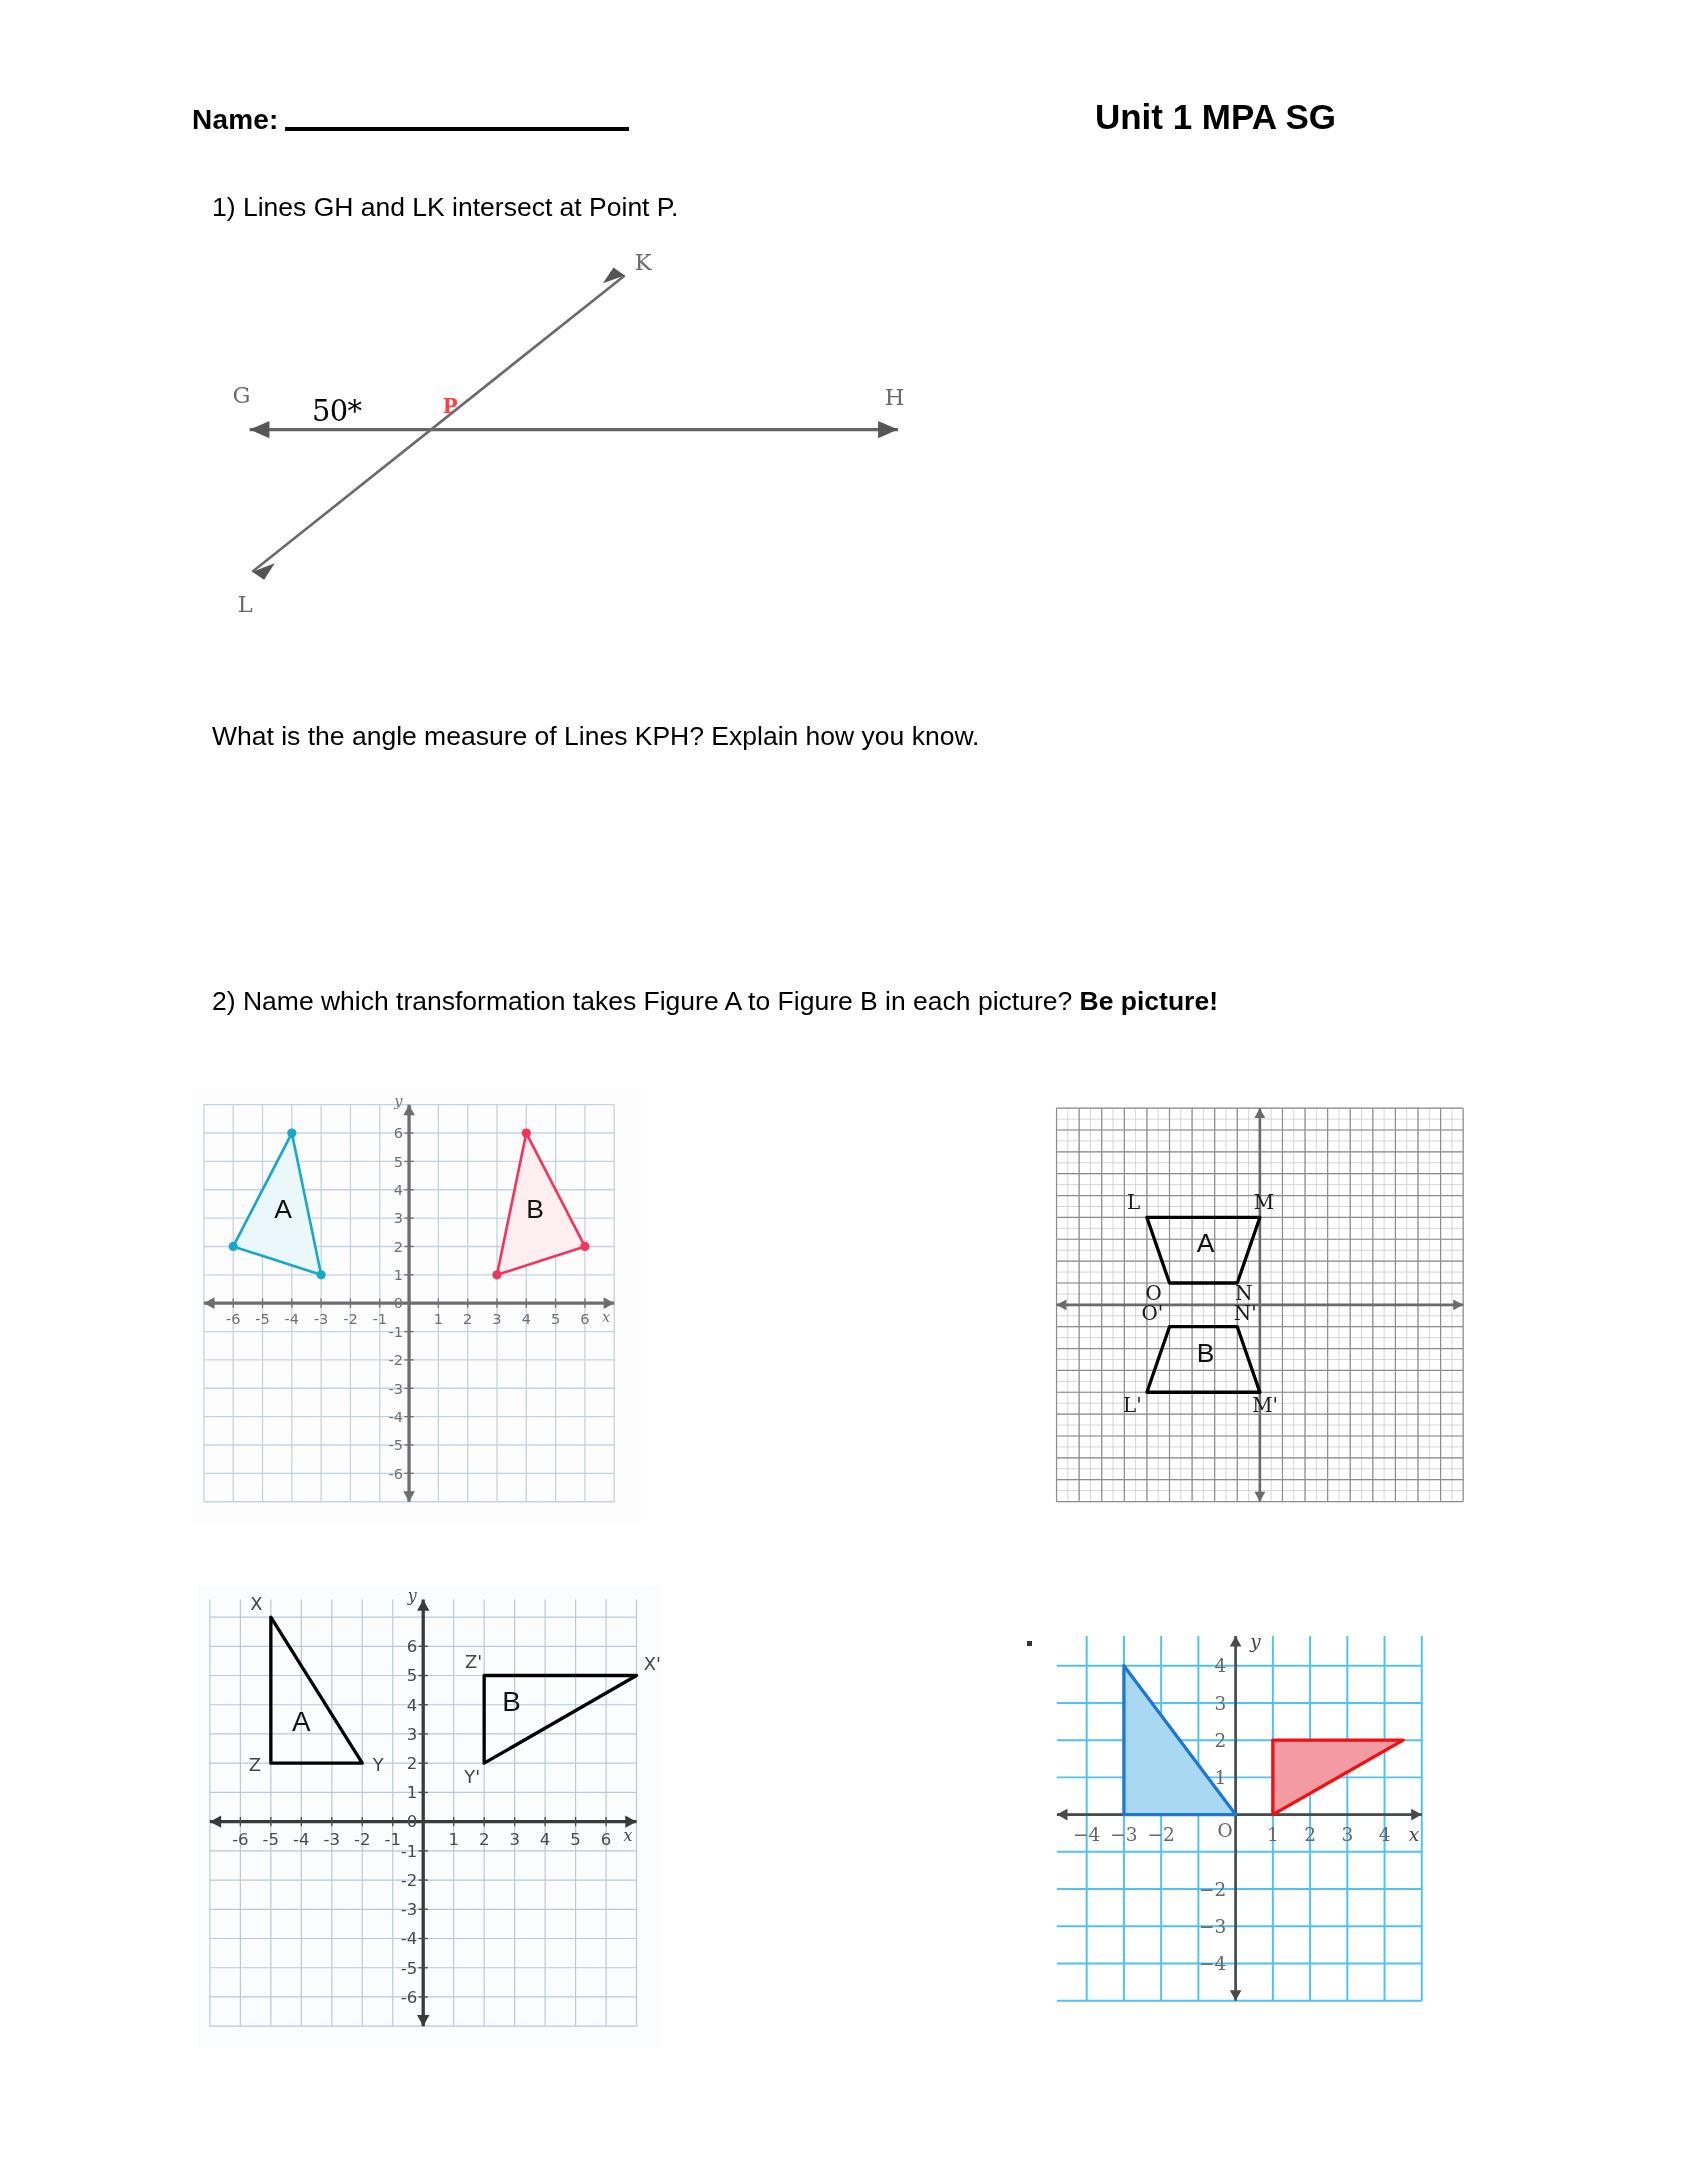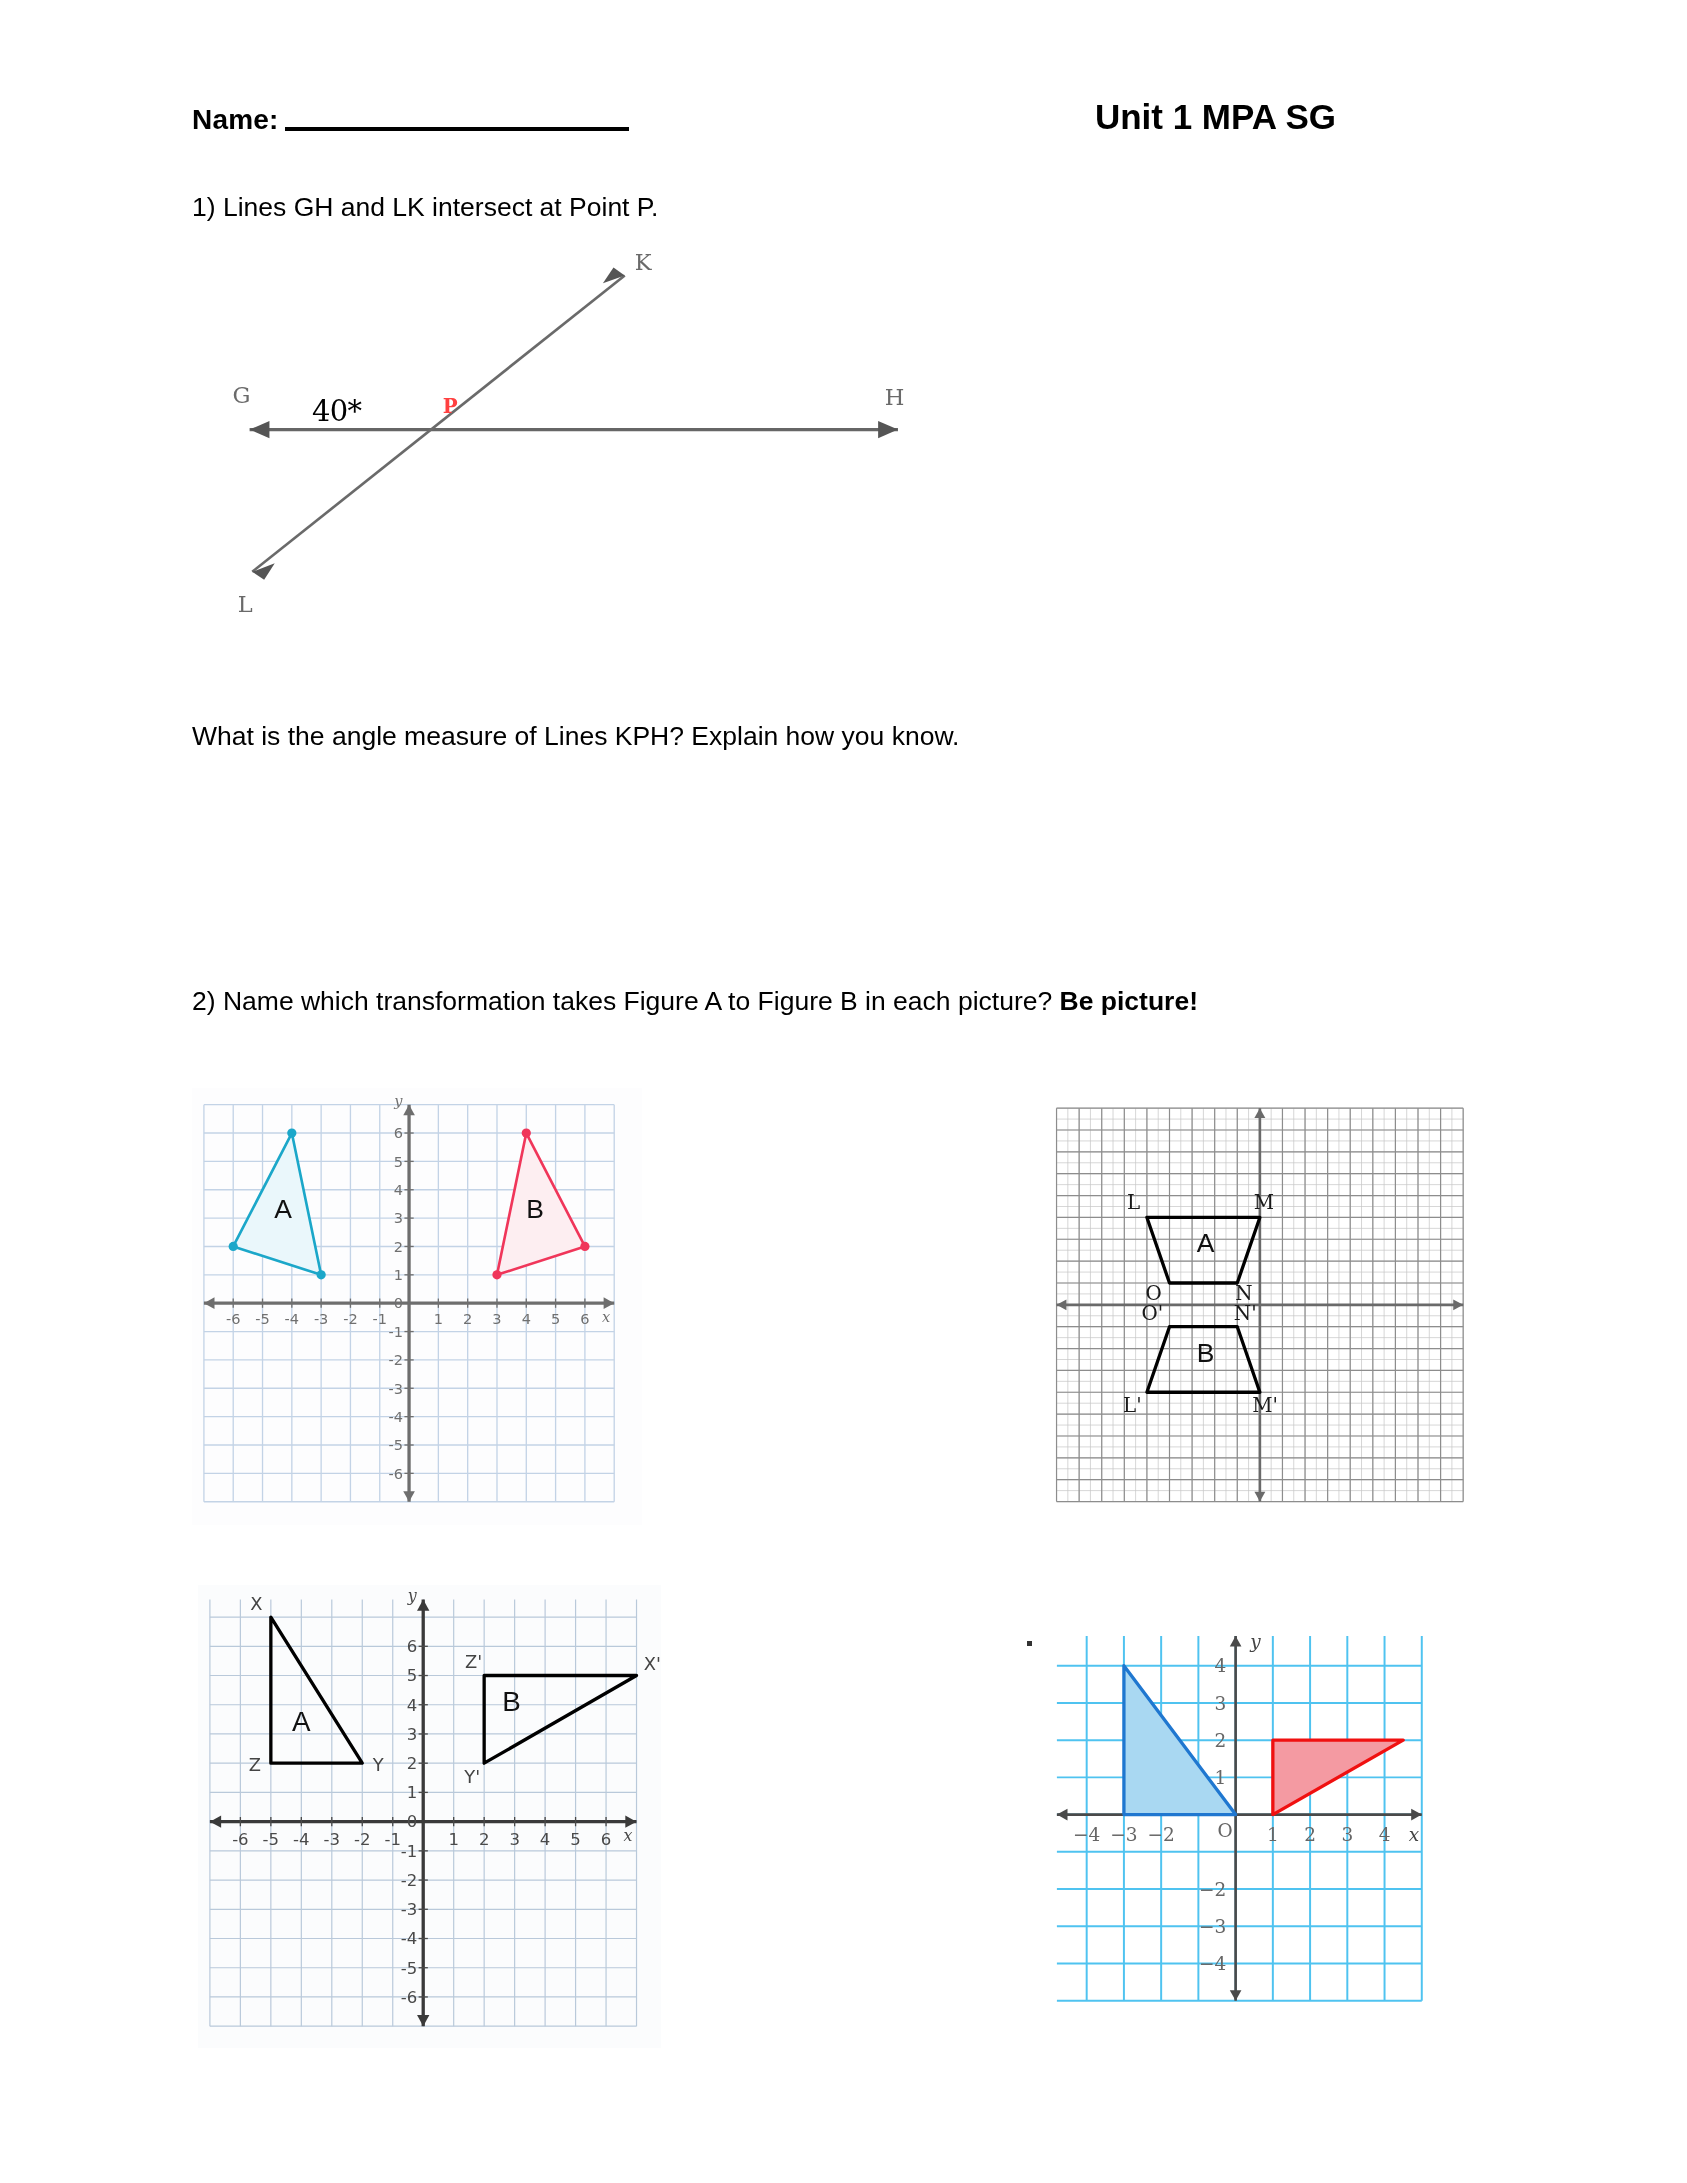--- a/index.html
+++ b/index.html
@@ -51,20 +51,21 @@
     padding-bottom: 0px;
     padding-right: 153px;
   }
 
   
   .q-text {
     position: absolute;
     font-size: 26.5px;
     line-height: 1.2;
     white-space: nowrap;
+    margin-left: 20px;
   }
   .q1 { left: 192px; top: 192px; }
   .q-kph { left: 192px; top: 721px; }
   .q2 { left: 192px; top: 986px; }
   .q2 b { font-weight: bold; }
 
   
   .lines-fig {
     position: absolute;
     left: 198px;
@@ -127,21 +128,21 @@
     </g>
     <polygon points="82,500 116,487 100,512" fill="#555"></polygon>
     <polygon points="645,52 612,64 628,40" fill="#555"></polygon>
 
     <text x="52" y="245" font-family="DejaVu Serif, serif" font-size="34" fill="#6a6a6a">G</text>
     <text x="1038" y="248" font-family="DejaVu Serif, serif" font-size="34" fill="#6a6a6a">H</text>
     <text x="660" y="44" font-family="DejaVu Serif, serif" font-size="34" fill="#6a6a6a">K</text>
     <text x="60" y="560" font-family="DejaVu Serif, serif" font-size="34" fill="#6a6a6a">L</text>
     <text x="370" y="260" font-family="DejaVu Serif, serif" font-size="30" font-weight="bold" fill="#ff4040">P</text>
   </svg>
-  <div class="lbl-40">40*</div>
+  <div class="lbl-40">50*</div>
 </div>
 
 <div class="q-text q-kph">What is the angle measure of Lines KPH? Explain how you know.</div>
 
 <div class="q-text q2"><span>2) Name which transformation takes Figure A to Figure B in each picture? </span><b>Be picture!</b></div>
 
 <div class="panel g1">
   <svg id="svg-g1" width="450" height="437" viewBox="0 0 680 660">
       <rect x="0" y="0" width="680" height="660" fill="#fdfdfe"></rect>
       <g stroke="#c3d3e6" stroke-width="2" fill="none">

